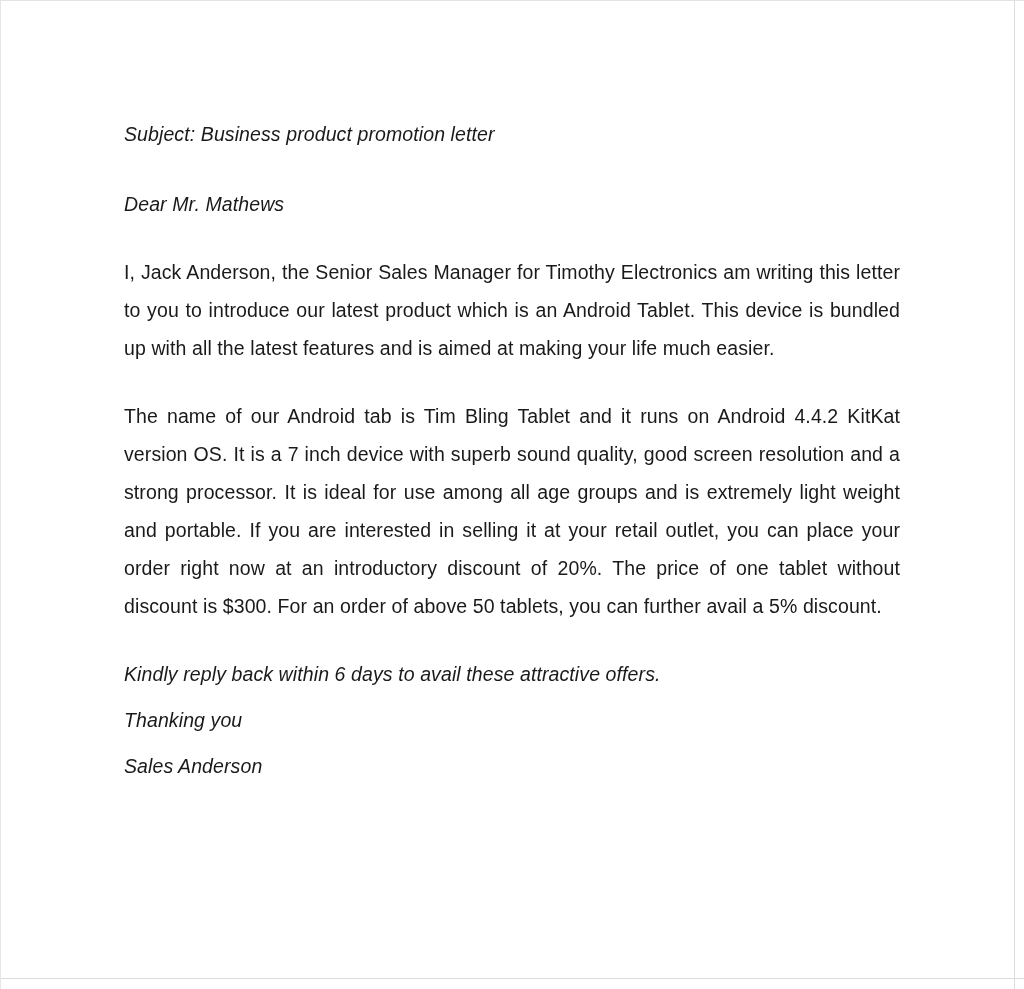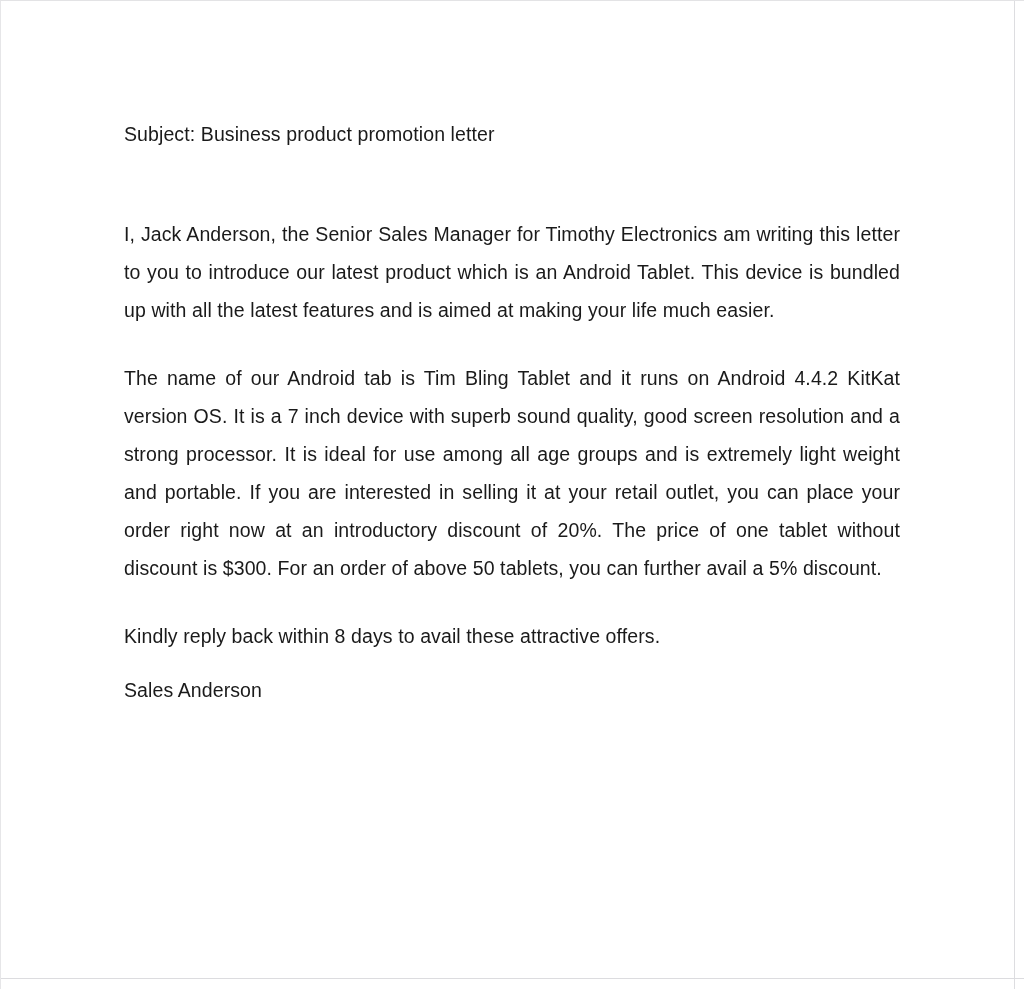--- a/index.html
+++ b/index.html
@@ -46,20 +46,21 @@
   .blk {
     color: #1a1a1a;
     font-size: 19.5px;
     line-height: 38px;
     letter-spacing: 0.1px;
   }
   
   .line {
     text-align: left;
     white-space: nowrap;
+    font-style: italic;
   }
   .para {
     text-align: justify;
     text-align-last: left;
   }
   .gap-lg { height: 32px; }
   .gap-md { height: 30px; }
   .gap-sm { height: 8px; }
 </style>
 </head>
@@ -69,34 +70,36 @@
 
   <div id="border-right"></div>
   <div id="border-bottom"></div>
 
   <div id="letter">
 
     <div class="blk line">Subject: Business product promotion letter</div>
 
     <div class="gap-lg"></div>
 
+    <div class="blk line">Dear Mr. Mathews</div>
 
     <div class="gap-md"></div>
 
     <div class="blk para">I, Jack Anderson, the Senior Sales Manager for Timothy Electronics am writing this letter to you to introduce our latest product which is an Android Tablet. This device is bundled up with all the latest features and is aimed at making your life much easier.</div>
 
     <div class="gap-md"></div>
 
     <div class="blk para">The name of our Android tab is Tim Bling Tablet and it runs on Android 4.4.2 KitKat version OS. It is a 7 inch device with superb sound quality, good screen resolution and a strong processor. It is ideal for use among all age groups and is extremely light weight and portable. If you are interested in selling it at your retail outlet, you can place your order right now at an introductory discount of 20%. The price of one tablet without discount is $300. For an order of above 50 tablets, you can further avail a 5% discount.</div>
 
     <div class="gap-md"></div>
 
-    <div class="blk line">Kindly reply back within 8 days to avail these attractive offers.</div>
+    <div class="blk line">Kindly reply back within 6 days to avail these attractive offers.</div>
 
     <div class="gap-sm"></div>
 
+    <div class="blk line">Thanking you</div>
 
     <div class="gap-sm"></div>
 
     <div class="blk line">Sales Anderson</div>
 
   </div>
 </div>
 
 </body></html>

